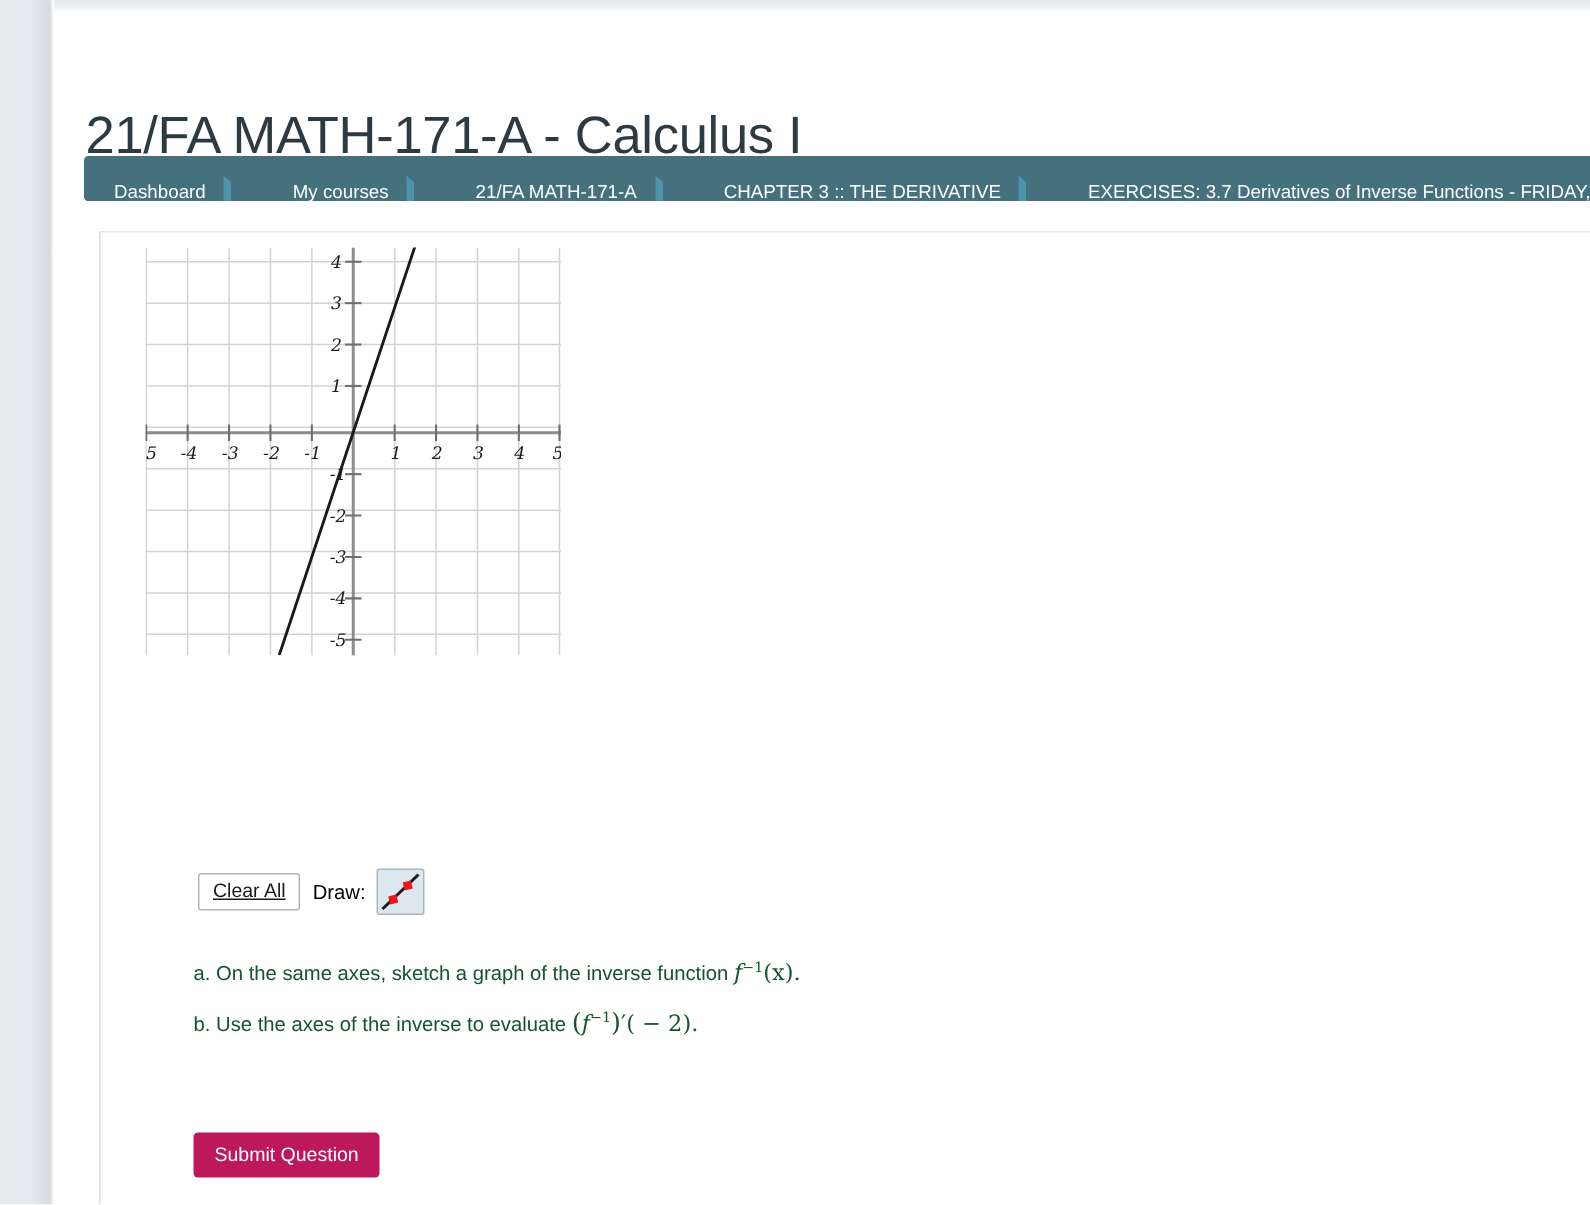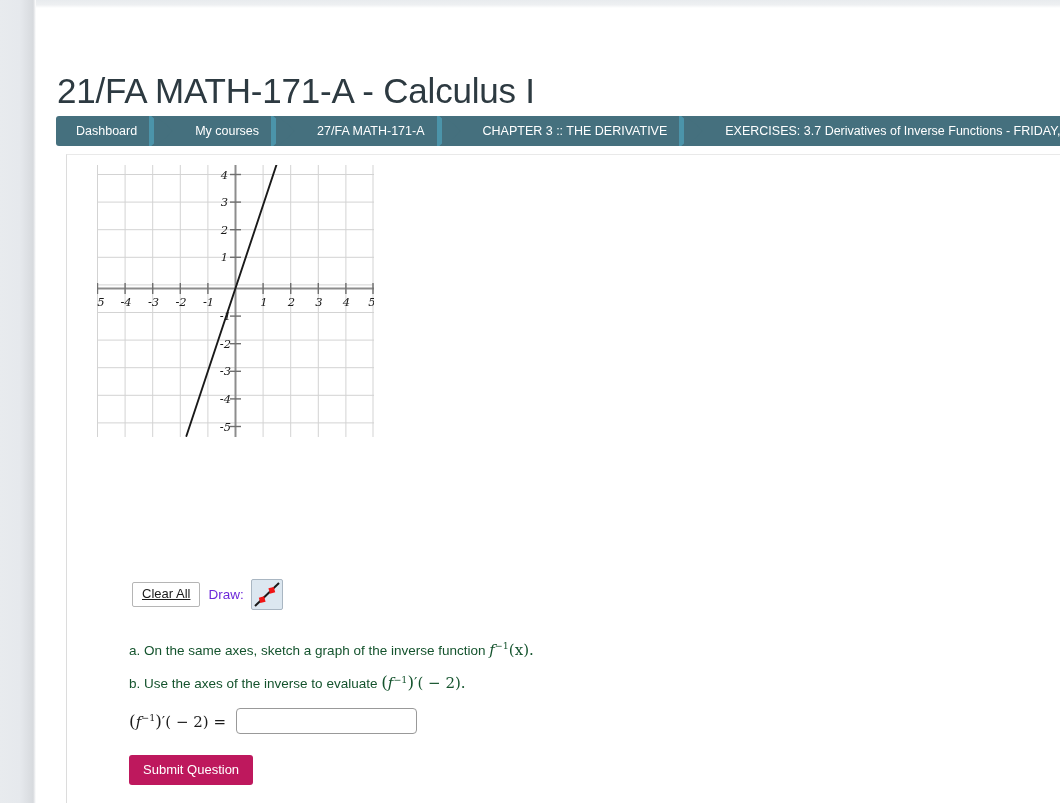--- a/index.html
+++ b/index.html
@@ -49,24 +49,24 @@
     font-size: 35px;
     font-weight: 400;
     color: #2d3a41;
     letter-spacing: -0.2px;
     white-space: nowrap;
   }
 
   
   #breadcrumb {
     position: absolute;
-    left: 20px; top: 108px;
+    left: 20px; top: 96px;
     height: 30px;
     display: flex;
-    align-items: center;
+    align-items: flex-end;
     background: #45707e;
     border-radius: 3px 0 0 3px;
     overflow: hidden;
     width: 1004px;
     box-sizing: border-box;
   }
   .crumb {
     display: flex;
     align-items: center;
     color: #ffffff;
@@ -140,21 +140,21 @@
     background: #ffffff;
     border: 1px solid #b5b5b5;
     border-radius: 2px;
     padding: 4px 9px 5px 9px;
     line-height: 1.1;
     cursor: pointer;
     text-decoration: underline;
   }
   #draw-label {
     font-size: 13.5px;
-    color: #6d28d9;
+    color: #000000;
     margin-left: 8px;
     margin-right: 7px;
   }
   #draw-tool {
     width: 32px; height: 31px;
     border: 1px solid #a9b6c2;
     background: #dce7f0;
     border-radius: 2px;
     box-sizing: border-box;
     cursor: pointer;
@@ -249,21 +249,21 @@
 
   <div id="page">
 
     <h1 id="page-title">21/FA MATH-171-A - Calculus I</h1>
 
     <nav id="breadcrumb">
       <span class="crumb first">Dashboard</span>
       <span class="crumb-sep"></span>
       <span class="crumb">My courses</span>
       <span class="crumb-sep"></span>
-      <span class="crumb">27/FA MATH-171-A</span>
+      <span class="crumb">21/FA MATH-171-A</span>
       <span class="crumb-sep"></span>
       <span class="crumb">CHAPTER 3 :: THE DERIVATIVE</span>
       <span class="crumb-sep"></span>
       <span class="crumb">EXERCISES: 3.7 Derivatives of Inverse Functions - FRIDAY, OCT 1</span>
     </nav>
 
     <div id="content-frame">
 
       <div id="graph-wrap">
         <svg id="graph-svg" width="277" height="272" viewBox="0 0 277 272">
@@ -368,22 +368,18 @@
         <span>On the same axes, sketch a graph of the inverse function</span>
         <span class="mathf">f</span><sup class="inv">−1</sup><span class="mathu">(x).</span>
       </div>
 
       <div class="q-line" id="q-b">
         <span>b.</span>
         <span>Use the axes of the inverse to evaluate</span>
         <span class="paren">(</span><span class="mathf">f</span><sup class="inv">−1</sup><span class="paren">)</span><span class="mathu">′</span><span class="mathu">( − 2).</span>
       </div>
 
-      <div id="answer-row">
-        <span id="answer-expr"><span class="paren">(</span><span class="mathf">f</span><sup class="inv">−1</sup><span class="paren">)</span><span class="mathu">′</span><span class="mathu">( − 2) =</span></span>
-        <input id="answer-input" type="text" placeholder="" style="">
-      </div>
 
       <button id="submit-btn">Submit Question</button>
 
     </div>
   </div>
 </div>
 
 </body></html>

